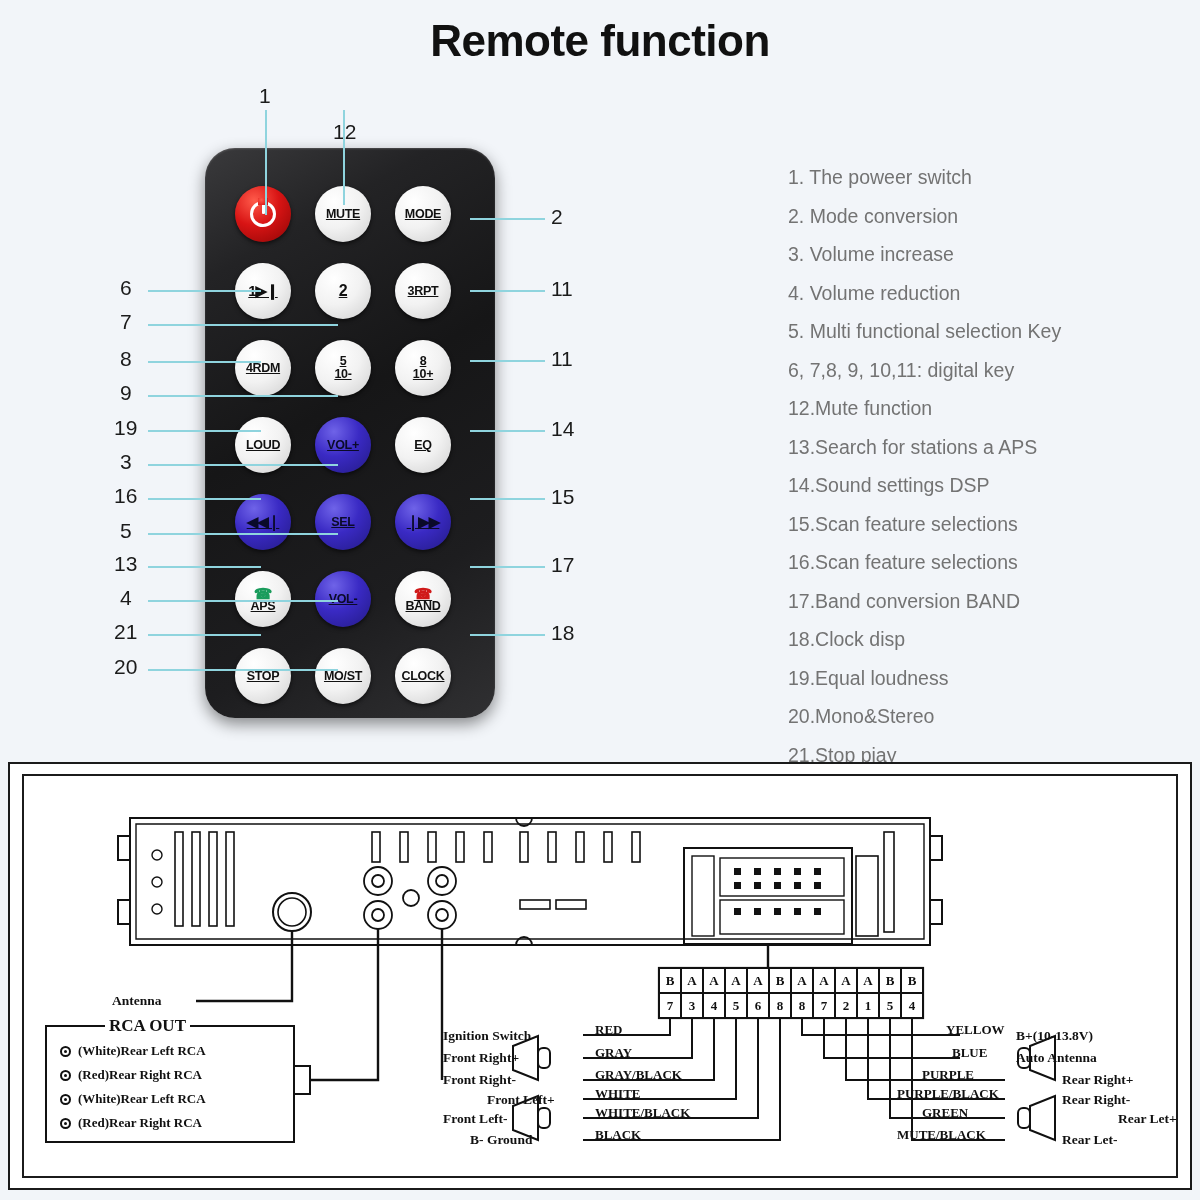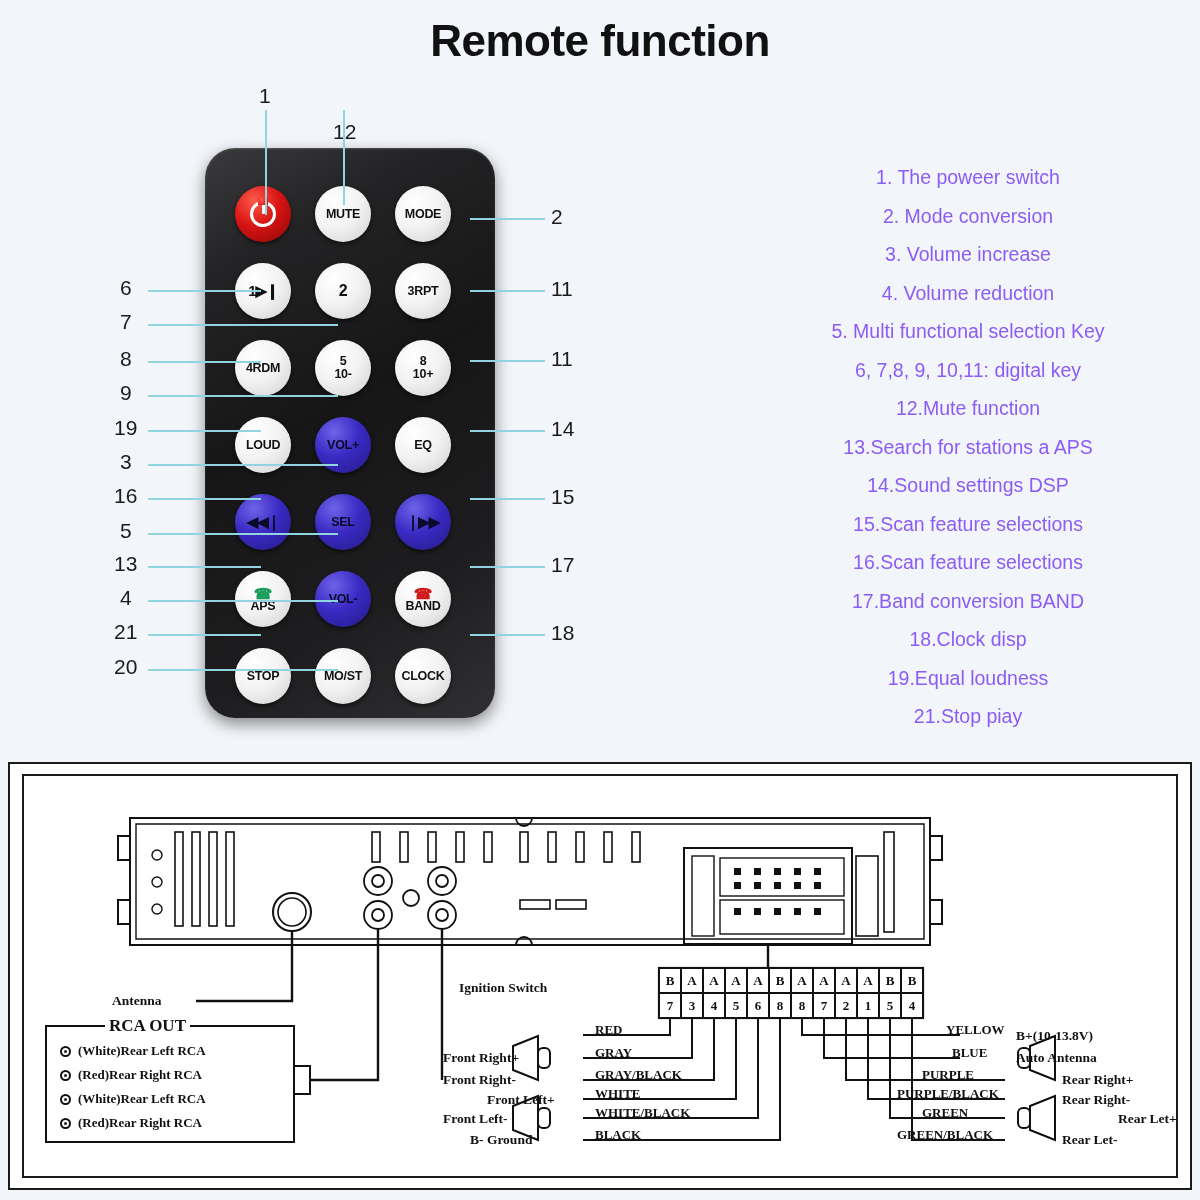--- a/index.html
+++ b/index.html
@@ -25,20 +25,21 @@
     background:linear-gradient(150deg,#3a3a3c 0%,#232325 18%,#161617 45%,#1d1d1f 75%,#303032 100%);
     border-radius:30px;
     box-shadow:0 6px 16px rgba(0,0,0,.45), inset 0 1px 2px rgba(255,255,255,.18);
   }
   .btn{
     position:absolute;width:56px;height:56px;border-radius:50%;
     display:flex;flex-direction:column;align-items:center;justify-content:center;
     font-size:12.5px;font-weight:bold;line-height:1.02;color:#111;
     letter-spacing:-0.3px;
     box-shadow:0 2px 4px rgba(0,0,0,.6);
+    text-decoration:underline;
   }
   .btn.white{
     background:radial-gradient(circle at 34% 28%, #ffffff 0%, #f2f2f2 48%, #cfcfcf 100%);
   }
   .btn.blue{
     background:radial-gradient(circle at 34% 26%, #6f63e8 0%, #3a2ac4 45%, #231a86 100%);
     color:#0a0a2a;
   }
   .btn.red{
     background:radial-gradient(circle at 34% 26%, #ff5a4a 0%, #d81414 45%, #8d0505 100%);
@@ -62,22 +63,22 @@
   .glyph{font-size:15px;letter-spacing:-1px;}
 
   
   .lead{position:absolute;height:0;border-top:2px solid #8fd4de;}
   .lead.v{border-top:none;border-left:2px solid #8fd4de;width:0;}
   .num{position:absolute;font-size:21px;color:#1b1b1b;font-family:"Liberation Sans",sans-serif;}
 
   
   #legend{position:absolute;left:788px;top:168px;width:360px;}
   #legend li{
-    list-style:none;font-size:19.5px;color:#8b5cf6;line-height:1;
-    margin:0 0 19px 0;white-space:nowrap;text-align:center;
+    list-style:none;font-size:19.5px;color:#737373;line-height:1;
+    margin:0 0 19px 0;white-space:nowrap;
   }
   #legend ul{margin:0;padding:0;}
 
   
   #bottom-section{
     position:absolute;left:8px;top:762px;width:1184px;height:428px;
     background:#fff;border:2px solid #1b1b1b;box-sizing:border-box;
   }
   #bottom-inner{
     position:absolute;left:12px;top:10px;right:12px;bottom:10px;
@@ -257,20 +258,21 @@
       <li>5. Multi functional selection Key</li>
       <li>6, 7,8, 9, 10,11: digital key</li>
       <li>12.Mute function</li>
       <li>13.Search for stations a APS</li>
       <li>14.Sound settings DSP</li>
       <li>15.Scan feature selections</li>
       <li>16.Scan feature selections</li>
       <li>17.Band conversion BAND</li>
       <li>18.Clock disp</li>
       <li>19.Equal loudness</li>
+      <li>20.Mono&amp;Stereo</li>
       <li>21.Stop piay</li>
     </ul>
   </div>
 </div>
 
 <div id="bottom-section">
   <div id="bottom-inner"></div>
 </div>
 
 <svg class="wire" width="1200" height="1200" viewBox="0 0 1200 1200">
@@ -442,39 +444,39 @@
 <div class="cell bot" style="left:725px;top:993px;">5</div>
 <div class="cell bot" style="left:747px;top:993px;">6</div>
 <div class="cell bot" style="left:769px;top:993px;">8</div>
 <div class="cell bot" style="left:791px;top:993px;">8</div>
 <div class="cell bot" style="left:813px;top:993px;">7</div>
 <div class="cell bot" style="left:835px;top:993px;">2</div>
 <div class="cell bot" style="left:857px;top:993px;">1</div>
 <div class="cell bot" style="left:879px;top:993px;">5</div>
 <div class="cell bot" style="left:901px;top:993px;">4</div>
 
-<div class="dlabel" style="left:443px;top:980px;padding-left:16px;">Ignition Switch</div>
+<div class="dlabel" style="left:443px;top:1028px;">Ignition Switch</div>
 <div class="dlabel" style="left:443px;top:1050px;">Front Right+</div>
 <div class="dlabel" style="left:443px;top:1072px;">Front Right-</div>
 <div class="dlabel" style="left:443px;top:1092px;margin-left:44px;">Front Left+</div>
 <div class="dlabel" style="left:443px;top:1111px;">Front Left-</div>
 <div class="dlabel" style="left:470px;top:1132px;">B- Ground</div>
 
 <div class="wlabel" style="left:595px;top:1022px;">RED</div>
 <div class="wlabel" style="left:595px;top:1045px;">GRAY</div>
 <div class="wlabel" style="left:595px;top:1067px;">GRAY/BLACK</div>
 <div class="wlabel" style="left:595px;top:1086px;">WHITE</div>
 <div class="wlabel" style="left:595px;top:1105px;">WHITE/BLACK</div>
 <div class="wlabel" style="left:595px;top:1127px;">BLACK</div>
 
 <div class="wlabel" style="left:946px;top:1022px;">YELLOW</div>
 <div class="wlabel" style="left:952px;top:1045px;">BLUE</div>
 <div class="wlabel" style="left:922px;top:1067px;">PURPLE</div>
 <div class="wlabel" style="left:897px;top:1086px;">PURPLE/BLACK</div>
 <div class="wlabel" style="left:922px;top:1105px;">GREEN</div>
-<div class="wlabel" style="left:897px;top:1127px;">GREEN/BLACK</div>
+<div class="wlabel" style="left:897px;top:1127px;">MUTE/BLACK</div>
 
 <div class="dlabel" style="left:1016px;top:1028px;">B+(10-13.8V)</div>
 <div class="dlabel" style="left:1016px;top:1050px;">Auto Antenna</div>
 <div class="dlabel" style="left:1062px;top:1072px;">Rear Right+</div>
 <div class="dlabel" style="left:1062px;top:1092px;">Rear Right-</div>
 <div class="dlabel" style="left:1118px;top:1111px;">Rear Let+</div>
 <div class="dlabel" style="left:1062px;top:1132px;">Rear Let-</div>
 
 </body></html>

